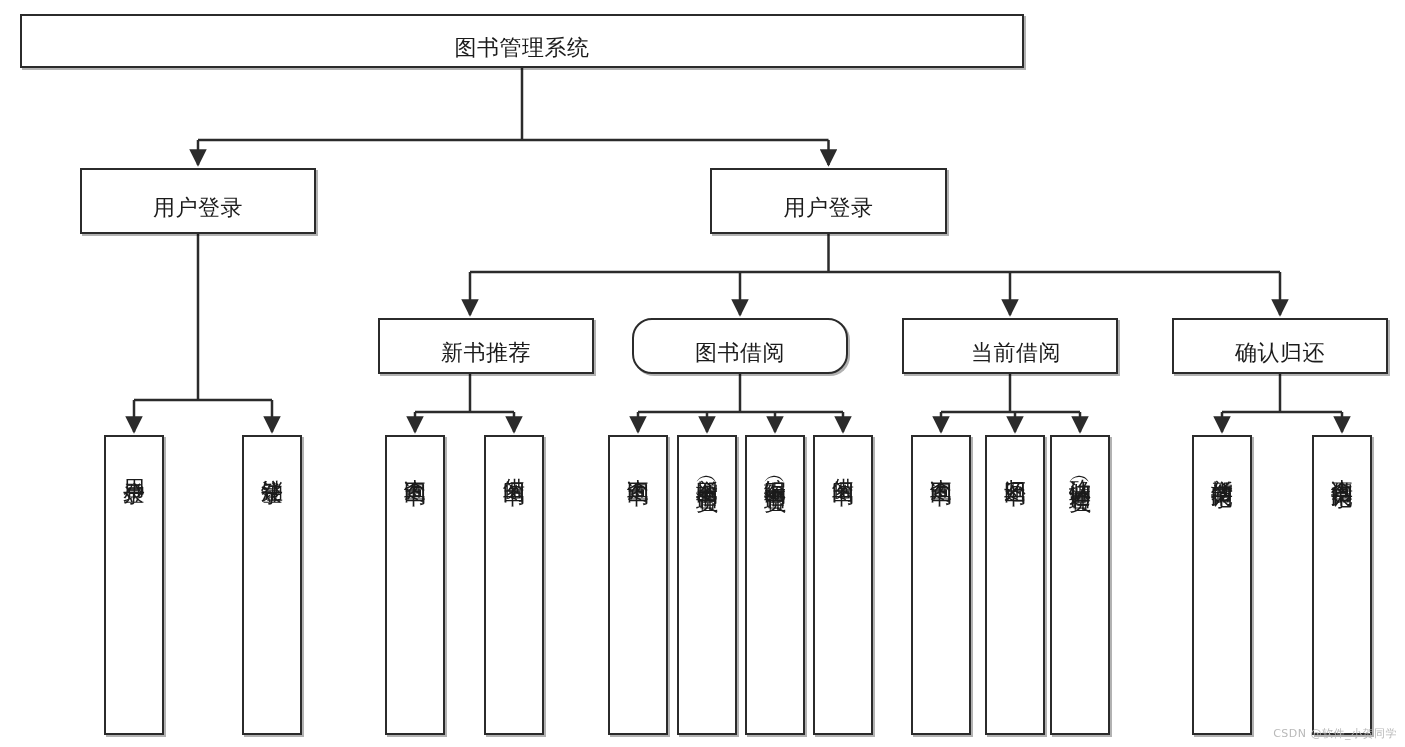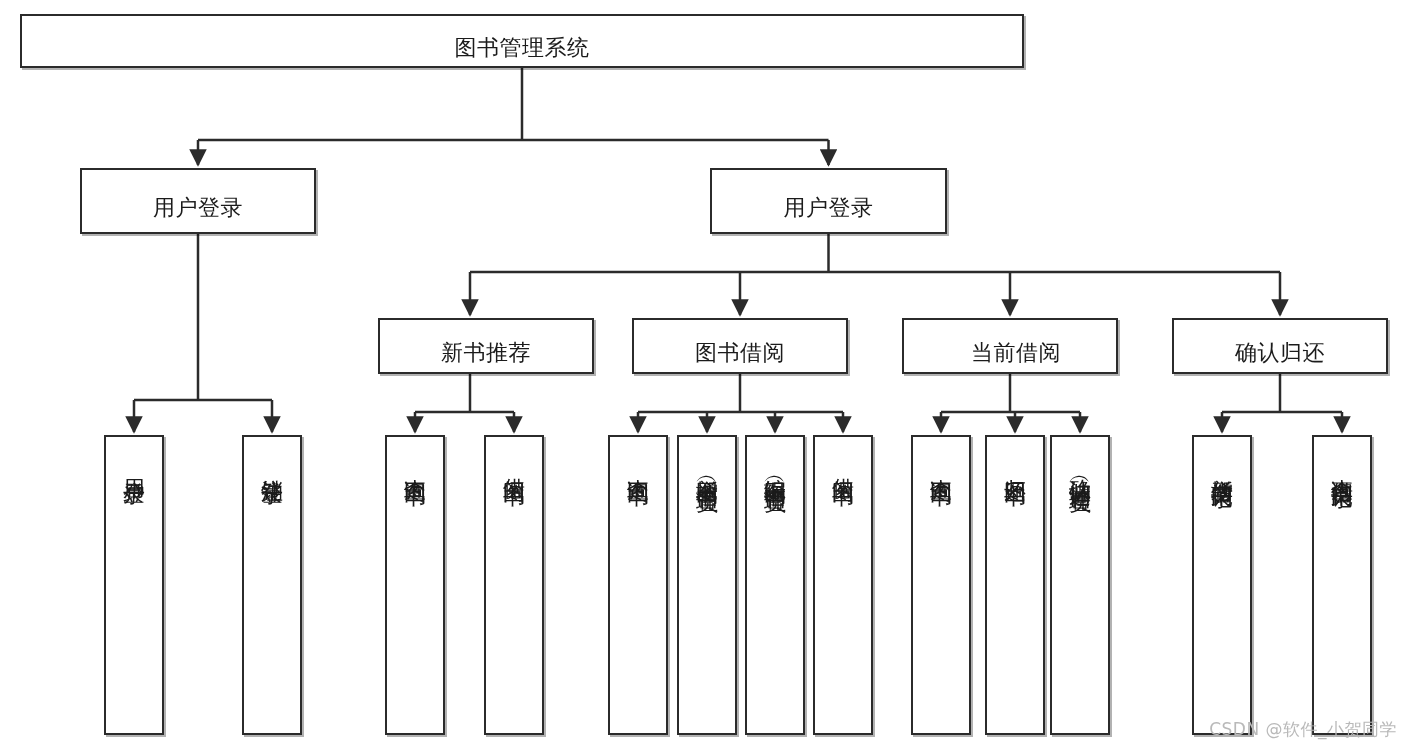--- a/index.html
+++ b/index.html
@@ -54,21 +54,21 @@
     text-orientation: upright;
     font-size: 22px;
     line-height: 1.1;
     letter-spacing: 2px;
     white-space: nowrap;
   }
   #watermark {
     position: absolute;
     right: 8px;
     bottom: 6px;
-    font-size: 17px;
+    font-size: 11px;
     color: #b9b9b9;
     letter-spacing: 0.5px;
     user-select: none;
     white-space: nowrap;
   }
 </style>
 </head>
 <body>
 
 <div id="canvas">
@@ -122,21 +122,21 @@
       </div>
       <div class="node horiz" style="left: 80px; top: 168px; width: 236px; height: 66px;">
         <span class="label">用户登录</span>
       </div>
       <div class="node horiz" style="left: 710px; top: 168px; width: 237px; height: 66px;">
         <span class="label">用户登录</span>
       </div>
       <div class="node horiz" style="left: 378px; top: 318px; width: 216px; height: 56px;">
         <span class="label">新书推荐</span>
       </div>
-      <div class="node horiz" style="left: 632px; top: 318px; width: 216px; height: 56px;">
+      <div class="node horiz" style="left: 632px; top: 318px; width: 216px; height: 56px; border-radius: 20px;">
         <span class="label">图书借阅</span>
       </div>
       <div class="node horiz" style="left: 902px; top: 318px; width: 216px; height: 56px; padding-left: 12px;">
         <span class="label">当前借阅</span>
       </div>
       <div class="node horiz" style="left: 1172px; top: 318px; width: 216px; height: 56px;">
         <span class="label">确认归还</span>
       </div>
       <div class="node vert" style="left: 104px; top: 435px; width: 60px; height: 300px;">
         <span class="label">用户登录</span>

